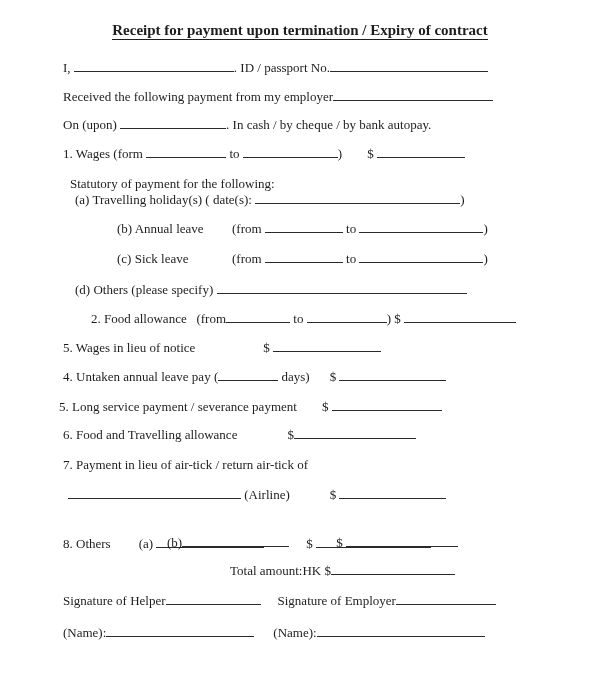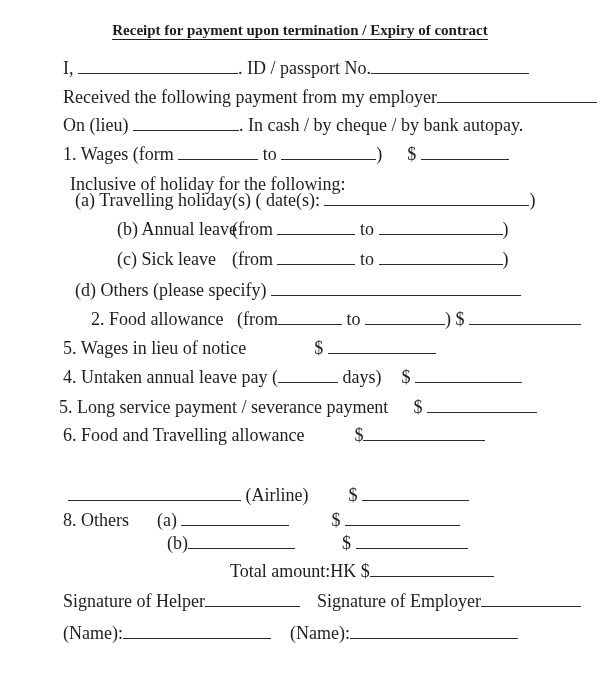--- a/index.html
+++ b/index.html
@@ -7,21 +7,21 @@
   body {
     background:#ffffff;
     font-family:"Liberation Serif","DejaVu Serif",serif;
     color:#1d1d1d;
     position:relative;
     -webkit-font-smoothing:antialiased;
   }
   .page { position:absolute; inset:0; background:#ffffff; overflow:hidden; }
   .ln {
     position:absolute;
-    font-size:18px;
+    font-size:13px;
     line-height:16px;
     white-space:nowrap;
   }
   .ln span[data-bind] { white-space:pre; }
   .title-line { top:20px; left:0; width:600px; text-align:center; font-size:15px; line-height:20px;font-weight:bold; }
   .title-text { border-bottom:1px solid #1d1d1d; padding-bottom:1px; }
   .blank {
     display:inline-block;
     border-bottom:1px solid #2a2a2a;
     height:12px;
@@ -41,29 +41,29 @@
 
   <div class="ln" style="top:60px;left:63px;">
     <span data-bind="document.intro.i_prefix">I, </span><span class="blank" style="width:160px"></span><span data-bind="document.intro.id_label">. ID / passport No.</span><span class="blank" style="width:158px"></span>
   </div>
 
   <div class="ln" style="top:89px;left:63px;">
     <span data-bind="document.intro.received_label">Received the following payment from my employer</span><span class="blank" style="width:160px"></span>
   </div>
 
   <div class="ln" style="top:117px;left:63px;">
-    <span data-bind="document.intro.date_label">On (lieu) </span><span class="blank" style="width:106px"></span><span data-bind="document.intro.payment_method">. In cash / by cheque / by bank autopay.</span>
+    <span data-bind="document.intro.date_label">On (upon) </span><span class="blank" style="width:106px"></span><span data-bind="document.intro.payment_method">. In cash / by cheque / by bank autopay.</span>
   </div>
 
   <div class="ln" style="top:146px;left:63px;">
     <span data-bind="document.items.wages.label">1. Wages (form </span><span class="blank" style="width:80px"></span><span data-bind="document.items.wages.to"> to </span><span class="blank" style="width:95px"></span><span data-bind="document.items.wages.close">)</span><span class="sp" style="width:25px"></span><span data-bind="document.items.wages.dollar">$ </span><span class="blank" style="width:88px"></span>
   </div>
 
   <div class="ln" style="top:176px;left:70px;">
-    <span data-bind="document.items.inclusive_heading">Inclusive of holiday for the following:</span>
+    <span data-bind="document.items.inclusive_heading">Statutory of payment for the following:</span>
   </div>
 
   <div class="ln" style="top:192px;left:75px;">
     <span data-bind="document.items.statutory.label">(a) Travelling holiday(s) ( date(s): </span><span class="blank" style="width:205px"></span><span data-bind="document.items.statutory.close">)</span>
   </div>
 
   <div class="ln" style="top:221px;left:75px;">
     <span class="fixed-label" data-bind="document.items.annual.label">(b) Annual leave</span><span data-bind="document.items.annual.from">(from </span><span class="blank" style="width:78px"></span><span data-bind="document.items.annual.to"> to </span><span class="blank" style="width:124px"></span><span data-bind="document.items.annual.close">)</span>
   </div>
 
@@ -88,26 +88,29 @@
   </div>
 
   <div class="ln" style="top:399px;left:59px;">
     <span data-bind="document.items.long_service.label">5. Long service payment / severance payment</span><span class="sp" style="width:25px"></span><span data-bind="document.items.long_service.dollar">$ </span><span class="blank" style="width:110px"></span>
   </div>
 
   <div class="ln" style="top:427px;left:63px;">
     <span data-bind="document.items.food_travel.label">6. Food and Travelling allowance</span><span class="sp" style="width:50px"></span><span data-bind="document.items.food_travel.dollar">$</span><span class="blank" style="width:122px"></span>
   </div>
 
+  <div class="ln" style="top:457px;left:63px;">
+    <span data-bind="document.items.air_ticket.label">7. Payment in lieu of air-tick / return air-tick of</span>
+  </div>
 
   <div class="ln" style="top:487px;left:68px;">
     <span class="blank" style="width:173px"></span><span data-bind="document.items.airline.label"> (Airline)</span><span class="sp" style="width:40px"></span><span data-bind="document.items.airline.dollar">$ </span><span class="blank" style="width:107px"></span>
   </div>
 
-  <div class="ln" style="top:512px;left:63px;">
+  <div class="ln" style="top:536px;left:63px;">
     <span data-bind="document.items.others.label">8. Others</span><span class="sp" style="width:28px"></span><span data-bind="document.items.others.a_label">(a) </span><span class="blank" style="width:108px"></span><span class="sp" style="width:42px"></span><span data-bind="document.items.others.a_dollar">$ </span><span class="blank" style="width:115px"></span>
   </div>
 
   <div class="ln" style="top:535px;left:167px;">
     <span data-bind="document.items.others.b_label">(b)</span><span class="blank" style="width:107px"></span><span class="sp" style="width:47px"></span><span data-bind="document.items.others.b_dollar">$ </span><span class="blank" style="width:112px"></span>
   </div>
 
   <div class="ln" style="top:563px;left:230px;">
     <span data-bind="document.total.label">Total amount:HK $</span><span class="blank" style="width:124px"></span>
   </div>

